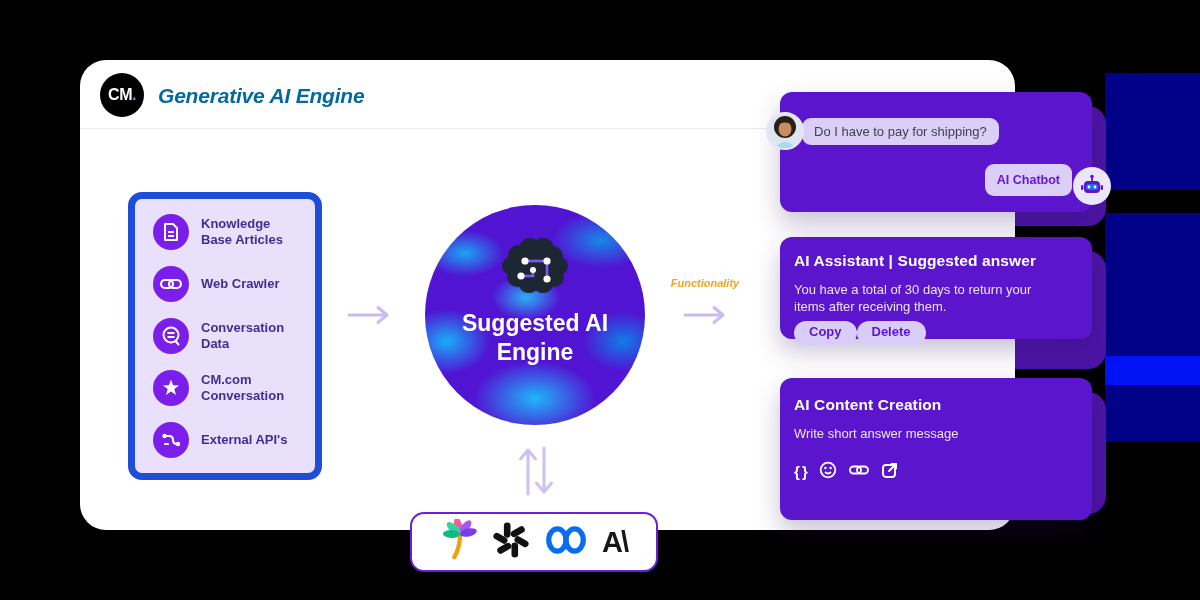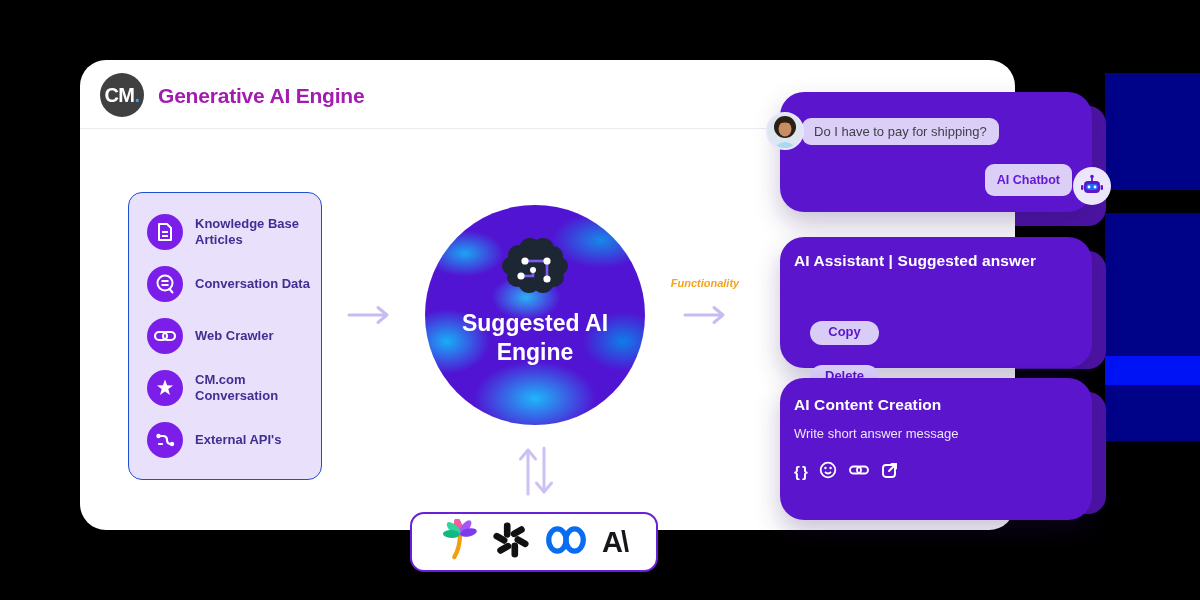--- a/index.html
+++ b/index.html
@@ -18,28 +18,28 @@
   .shadow-card{position:absolute;z-index:2;background:#4d14a6;border-radius:18px;}
   .shadow-1{left:794px;top:106px;width:312px;height:120px;}
   .shadow-2{left:794px;top:251px;width:312px;height:118px;}
   .shadow-3{left:794px;top:392px;width:312px;height:122px;}
 
   
   .main-card{position:absolute;z-index:3;left:80px;top:60px;width:935px;height:470px;
     background:#fff;border-radius:26px;}
   .header-divider{position:absolute;left:0;top:68px;width:100%;height:1px;background:#ebebee;}
   .cm-logo{position:absolute;left:20px;top:13px;width:44px;height:44px;border-radius:50%;
-    background:#404040;color:#fff;display:flex;align-items:center;justify-content:center;
-    font-weight:700;font-size:20px;letter-spacing:-0.5px;}
+    background:#000000;color:#fff;display:flex;align-items:center;justify-content:center;
+    font-weight:700;font-size:16px;letter-spacing:-0.5px;}
   .cm-logo .dot{color:#27a9f5;}
-  .page-title{position:absolute;left:78px;top:24px;font-size:21px;font-weight:700;color:#a21caf;letter-spacing:-0.2px;}
+  .page-title{position:absolute;left:78px;top:24px;font-size:21px;font-weight:700;color:#0369a1;letter-spacing:-0.2px;font-style:italic;}
 
   
   .sources-panel{position:absolute;z-index:4;left:128px;top:192px;width:194px;height:288px;
-    background:#e9e0fc;border:1px solid #1d4ed8;border-radius:14px;
+    background:#e9e0fc;border:7px solid #1d4ed8;border-radius:14px;
     display:flex;flex-direction:column;justify-content:center;gap:16px;padding:14px 10px 14px 18px;}
   .source-item{display:flex;align-items:center;gap:12px;}
   .source-icon{flex:0 0 36px;width:36px;height:36px;border-radius:50%;background:#7c1ee9;
     display:flex;align-items:center;justify-content:center;}
   .source-label{font-size:13px;font-weight:700;color:#3f2f92;line-height:1.2;max-width:118px;}
 
   
   .engine-circle{position:absolute;z-index:4;left:425px;top:205px;width:220px;height:220px;border-radius:50%;
     background:
       radial-gradient(55px 32px at 18% 22%, #1ba4f2 0%, rgba(27,164,242,0) 72%),
@@ -60,44 +60,44 @@
   .functionality-label{left:650px;top:277px;width:110px;text-align:center;
     color:#f6a21a;font-size:11px;font-weight:700;font-style:italic;}
   .arrows-vertical{left:516px;top:443px;}
 
   
   .providers-box{position:absolute;z-index:6;left:410px;top:512px;width:248px;height:60px;background:#fff;
     border:2.5px solid #6a1fd8;border-radius:14px;display:flex;align-items:center;justify-content:center;gap:13px;}
   .anthropic-glyph{font-size:29px;font-weight:800;color:#15171a;letter-spacing:-2px;line-height:1;}
 
   
-  .pcard{position:absolute;z-index:5;width:312px;background:#5a15cd;border-radius:24px;
+  .pcard{position:absolute;z-index:5;width:312px;background:#5a15cd;border-radius:12px;
     box-shadow:0 12px 26px rgba(40,10,90,0.25);}
   .chat-card{left:780px;top:92px;height:120px;}
-  .assistant-card{left:780px;top:237px;height:131px;}
+  .assistant-card{left:780px;top:237px;height:102px;}
   .content-card{left:780px;top:378px;height:142px;}
 
   .bubble{position:absolute;background:#dbcff8;border-radius:9px;color:#3f4049;font-size:13px;white-space:nowrap;}
   .bubble-question{left:22px;top:26px;padding:6px 12px;}
   .bubble-answer{right:20px;top:72px;padding:7px 12px;line-height:1.45;}
   .bot-name{color:#6319d6;font-weight:700;font-size:12.5px;display:block;}
   .bot-text{font-size:12.5px;display:block;}
 
   .avatar{position:absolute;z-index:6;left:766px;top:112px;width:38px;height:38px;border-radius:50%;
     background:#dfe8f2;border:2px solid #ece4fb;overflow:hidden;}
   .robot-badge{position:absolute;z-index:6;left:1073px;top:167px;width:38px;height:38px;border-radius:50%;
     background:#ece6fb;display:flex;align-items:center;justify-content:center;}
 
   .pcard-title{position:absolute;left:14px;color:#fff;font-weight:700;font-size:15.5px;letter-spacing:0.1px;}
   .assistant-card .pcard-title{top:15px;}
   .content-card .pcard-title{top:18px;}
   .pcard-body{position:absolute;left:14px;color:#ece5fb;font-size:13px;line-height:1.34;}
   .assistant-card .pcard-body{top:44px;max-width:250px;}
   .content-card .pcard-body{top:47px;max-width:270px;}
-  .pill-row{position:absolute;left:30px;top:84px;display:flex;gap:20px;flex-direction:column;}
+  .pill-row{position:absolute;left:14px;top:84px;display:flex;gap:0;}
   .pill{background:#d9cdf8;color:#5a15cd;font-weight:700;font-size:13px;border:none;
     padding:3px 15px 4px;border-radius:12px;cursor:pointer;line-height:1.3;}
   .tool-row{position:absolute;left:14px;top:82px;display:flex;gap:12px;align-items:center;color:#fff;}
   .tool-row .glyph{font-size:15px;font-weight:700;letter-spacing:-1px;}
 </style>
 </head>
 <body>
 
 <div class="stage">
 
@@ -128,41 +128,41 @@
               <path d="M-6,-8 h8 l4,4 v12 h-12 z"></path>
               <path d="M-3,0 h6 M-3,4 h6"></path>
             </g>
           </svg>
       </span>
       <span class="source-label">Knowledge Base Articles</span>
     </div>
 
     <div class="source-item">
       <span class="source-icon">
+        <svg width="22" height="16" viewBox="-11 -8 22 16">
+            <g fill="none" stroke="#fff" stroke-width="2.2">
+              <rect x="-10" y="-4" width="12" height="8" rx="4"></rect>
+              <rect x="-2" y="-4" width="12" height="8" rx="4"></rect>
+            </g>
+          </svg>
+      </span>
+      <span class="source-label">Web Crawler</span>
+    </div>
+
+    <div class="source-item">
+      <span class="source-icon">
         <svg width="20" height="20" viewBox="-10 -10 20 20">
             <g fill="none" stroke="#fff" stroke-width="2">
               <circle cx="0" cy="-1" r="7.5"></circle>
               <path d="M-3.5,-3 h7 M-3.5,1 h7" stroke-width="1.8"></path>
               <path d="M4.5,5 L7.5,8.5" stroke-linecap="round"></path>
             </g>
           </svg>
       </span>
       <span class="source-label">Conversation Data</span>
-    </div>
-
-    <div class="source-item">
-      <span class="source-icon">
-        <svg width="22" height="16" viewBox="-11 -8 22 16">
-            <g fill="none" stroke="#fff" stroke-width="2.2">
-              <rect x="-10" y="-4" width="12" height="8" rx="4"></rect>
-              <rect x="-2" y="-4" width="12" height="8" rx="4"></rect>
-            </g>
-          </svg>
-      </span>
-      <span class="source-label">Web Crawler</span>
     </div>
 
     <div class="source-item">
       <span class="source-icon">
         <svg width="20" height="20" viewBox="-10 -10 20 20">
             <polygon fill="#fff" points="0,-8.5 2.1,-2.8 8.1,-2.6 3.3,1 5,6.9 0,3.4 -5,6.9 -3.3,1 -8.1,-2.6 -2.1,-2.8"></polygon>
           </svg>
       </span>
       <span class="source-label">CM.com Conversation</span>
     </div>
@@ -301,20 +301,21 @@
       <rect x="-6" y="-2" width="12" height="6" rx="3" fill="#1b6ef0"></rect>
       <circle cx="-3" cy="1" r="1.4" fill="#fff"></circle>
         <circle cx="3" cy="1" r="1.4" fill="#fff"></circle>
       <rect x="-11" y="-1" width="2.4" height="5" rx="1.2" fill="#5a15cd"></rect>
       <rect x="8.6" y="-1" width="2.4" height="5" rx="1.2" fill="#5a15cd"></rect>
     </svg>
   </div>
 
   <div class="pcard assistant-card">
     <div class="pcard-title">AI Assistant | Suggested answer</div>
+    <div class="pcard-body">You have a total of 30 days to return your items after receiving them.</div>
     <div class="pill-row">
       <button class="pill">Copy</button>
       <button class="pill">Delete</button>
     </div>
   </div>
 
   <div class="pcard content-card">
     <div class="pcard-title">AI Content Creation</div>
     <div class="pcard-body">Write short answer message</div>
     <div class="tool-row">

